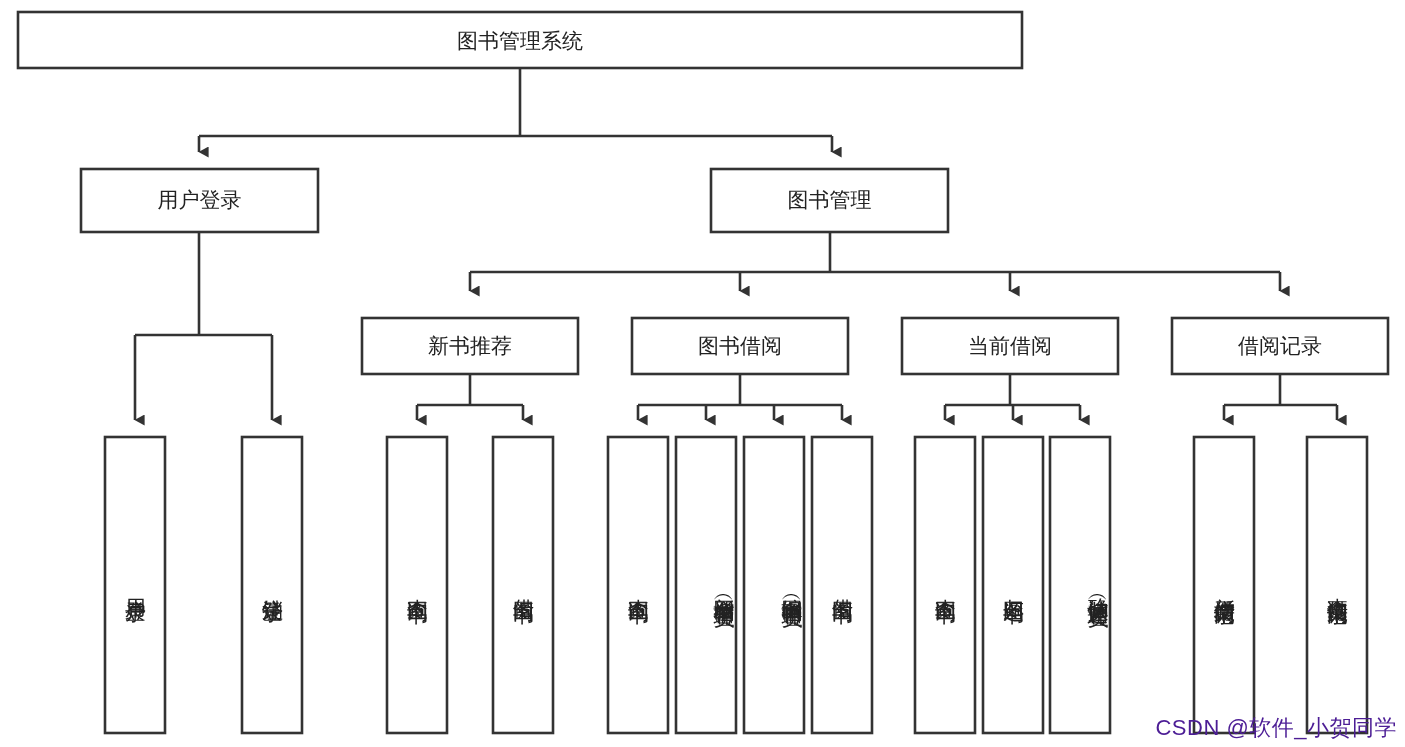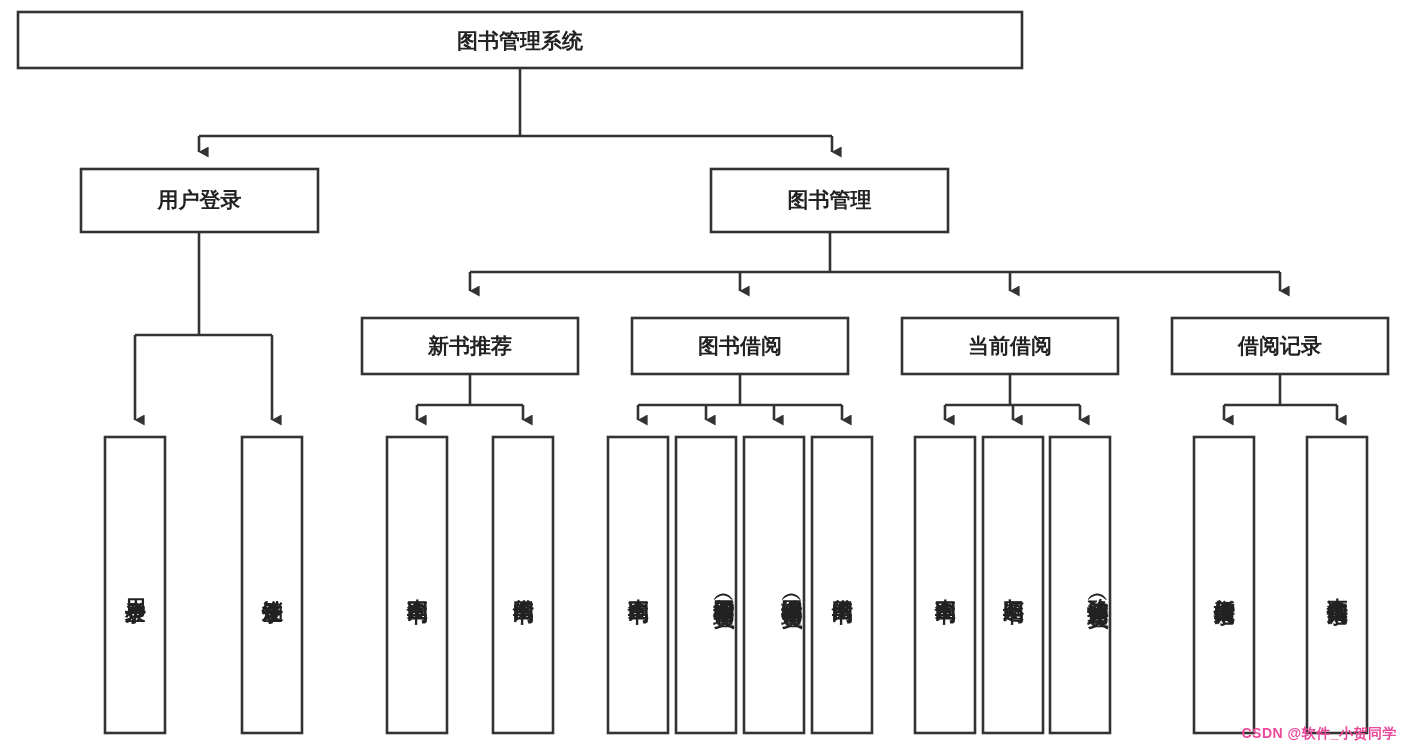--- a/index.html
+++ b/index.html
@@ -10,21 +10,20 @@
   body {
     width: 1405px;
     height: 747px;
     font-family: "Liberation Sans", "DejaVu Sans", sans-serif;
     overflow: hidden;
   }
   #diagram-root {
     position: relative;
     width: 1405px;
     height: 747px;
-    font-weight: bold;
   }
   svg#tree-svg {
     position: absolute;
     top: 0;
     left: 0;
     width: 1405px;
     height: 747px;
   }
   .node-box {
     fill: #ffffff;
@@ -63,22 +62,22 @@
     justify-content: center;
     text-align: center;
     white-space: nowrap;
     pointer-events: none;
   }
   .watermark {
     position: absolute;
     right: 8px;
     bottom: 4px;
     font-family: "Liberation Sans", "DejaVu Sans", sans-serif;
-    font-size: 14px;
-    color: #ec4899;
+    font-size: 22px;
+    color: #4c1d95;
     letter-spacing: 0.5px;
     white-space: nowrap;
   }
 </style>
 </head>
 <body>
 
 <div id="diagram-root">
 
   <svg id="tree-svg" viewBox="0 0 1405 747">

